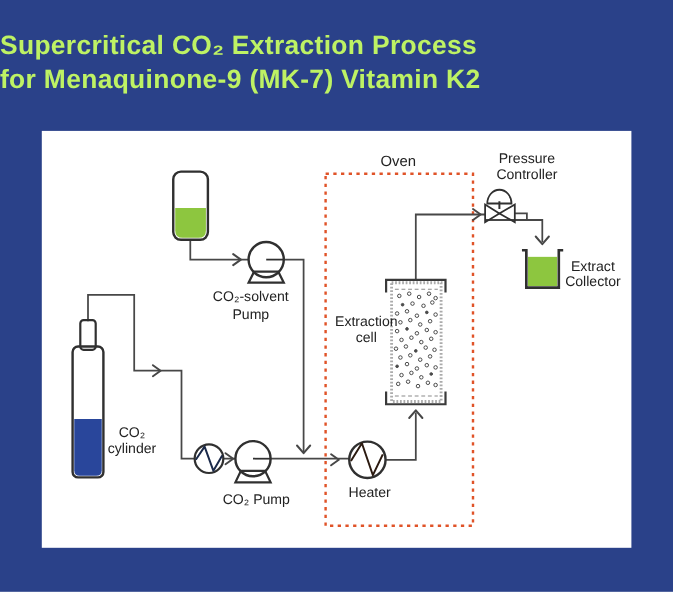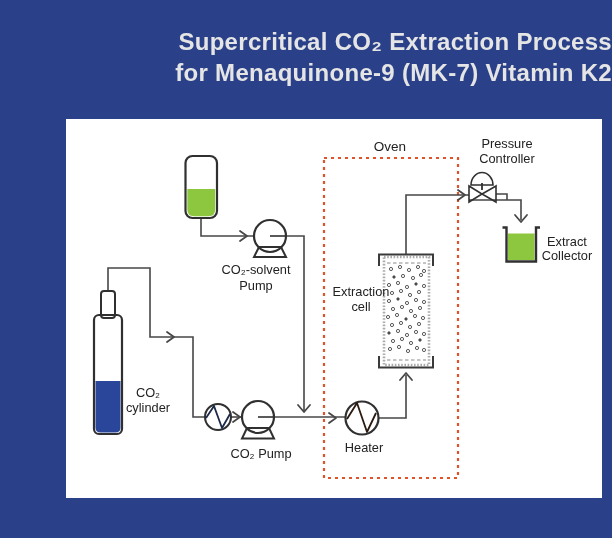--- a/index.html
+++ b/index.html
@@ -3,27 +3,26 @@
 <meta charset="utf-8">
 <style>
   html,body{margin:0;padding:0;}
   body{
     width:612px;height:538px;overflow:hidden;position:relative;
     background:#2A4189;
     font-family:"Liberation Sans","DejaVu Sans",sans-serif;
   }
   .title{
     position:absolute;top:26px;left:0;width:612px;
-    text-align:right;color:#e5e5e5;font-weight:bold;
+    text-align:left;color:#bef264;font-weight:bold;
     font-size:24px;line-height:31px;letter-spacing:.3px;
   }
   .panel{
     position:absolute;left:38px;top:119px;width:536px;height:379px;
     background:#FFFFFF;
-    margin-left:28px;
   }
   svg{display:block;}
   .lbl{font-size:12.8px;fill:#222222;}
   .lbl-oven{font-size:13.5px;fill:#222222;}
   .pipe{fill:none;stroke:#474747;stroke-width:1.6;}
   .arrow{fill:none;stroke:#474747;stroke-width:1.8;stroke-linecap:round;stroke-linejoin:round;}
   .outline{stroke:#303030;fill:none;}
 </style>
 </head>
 <body>

